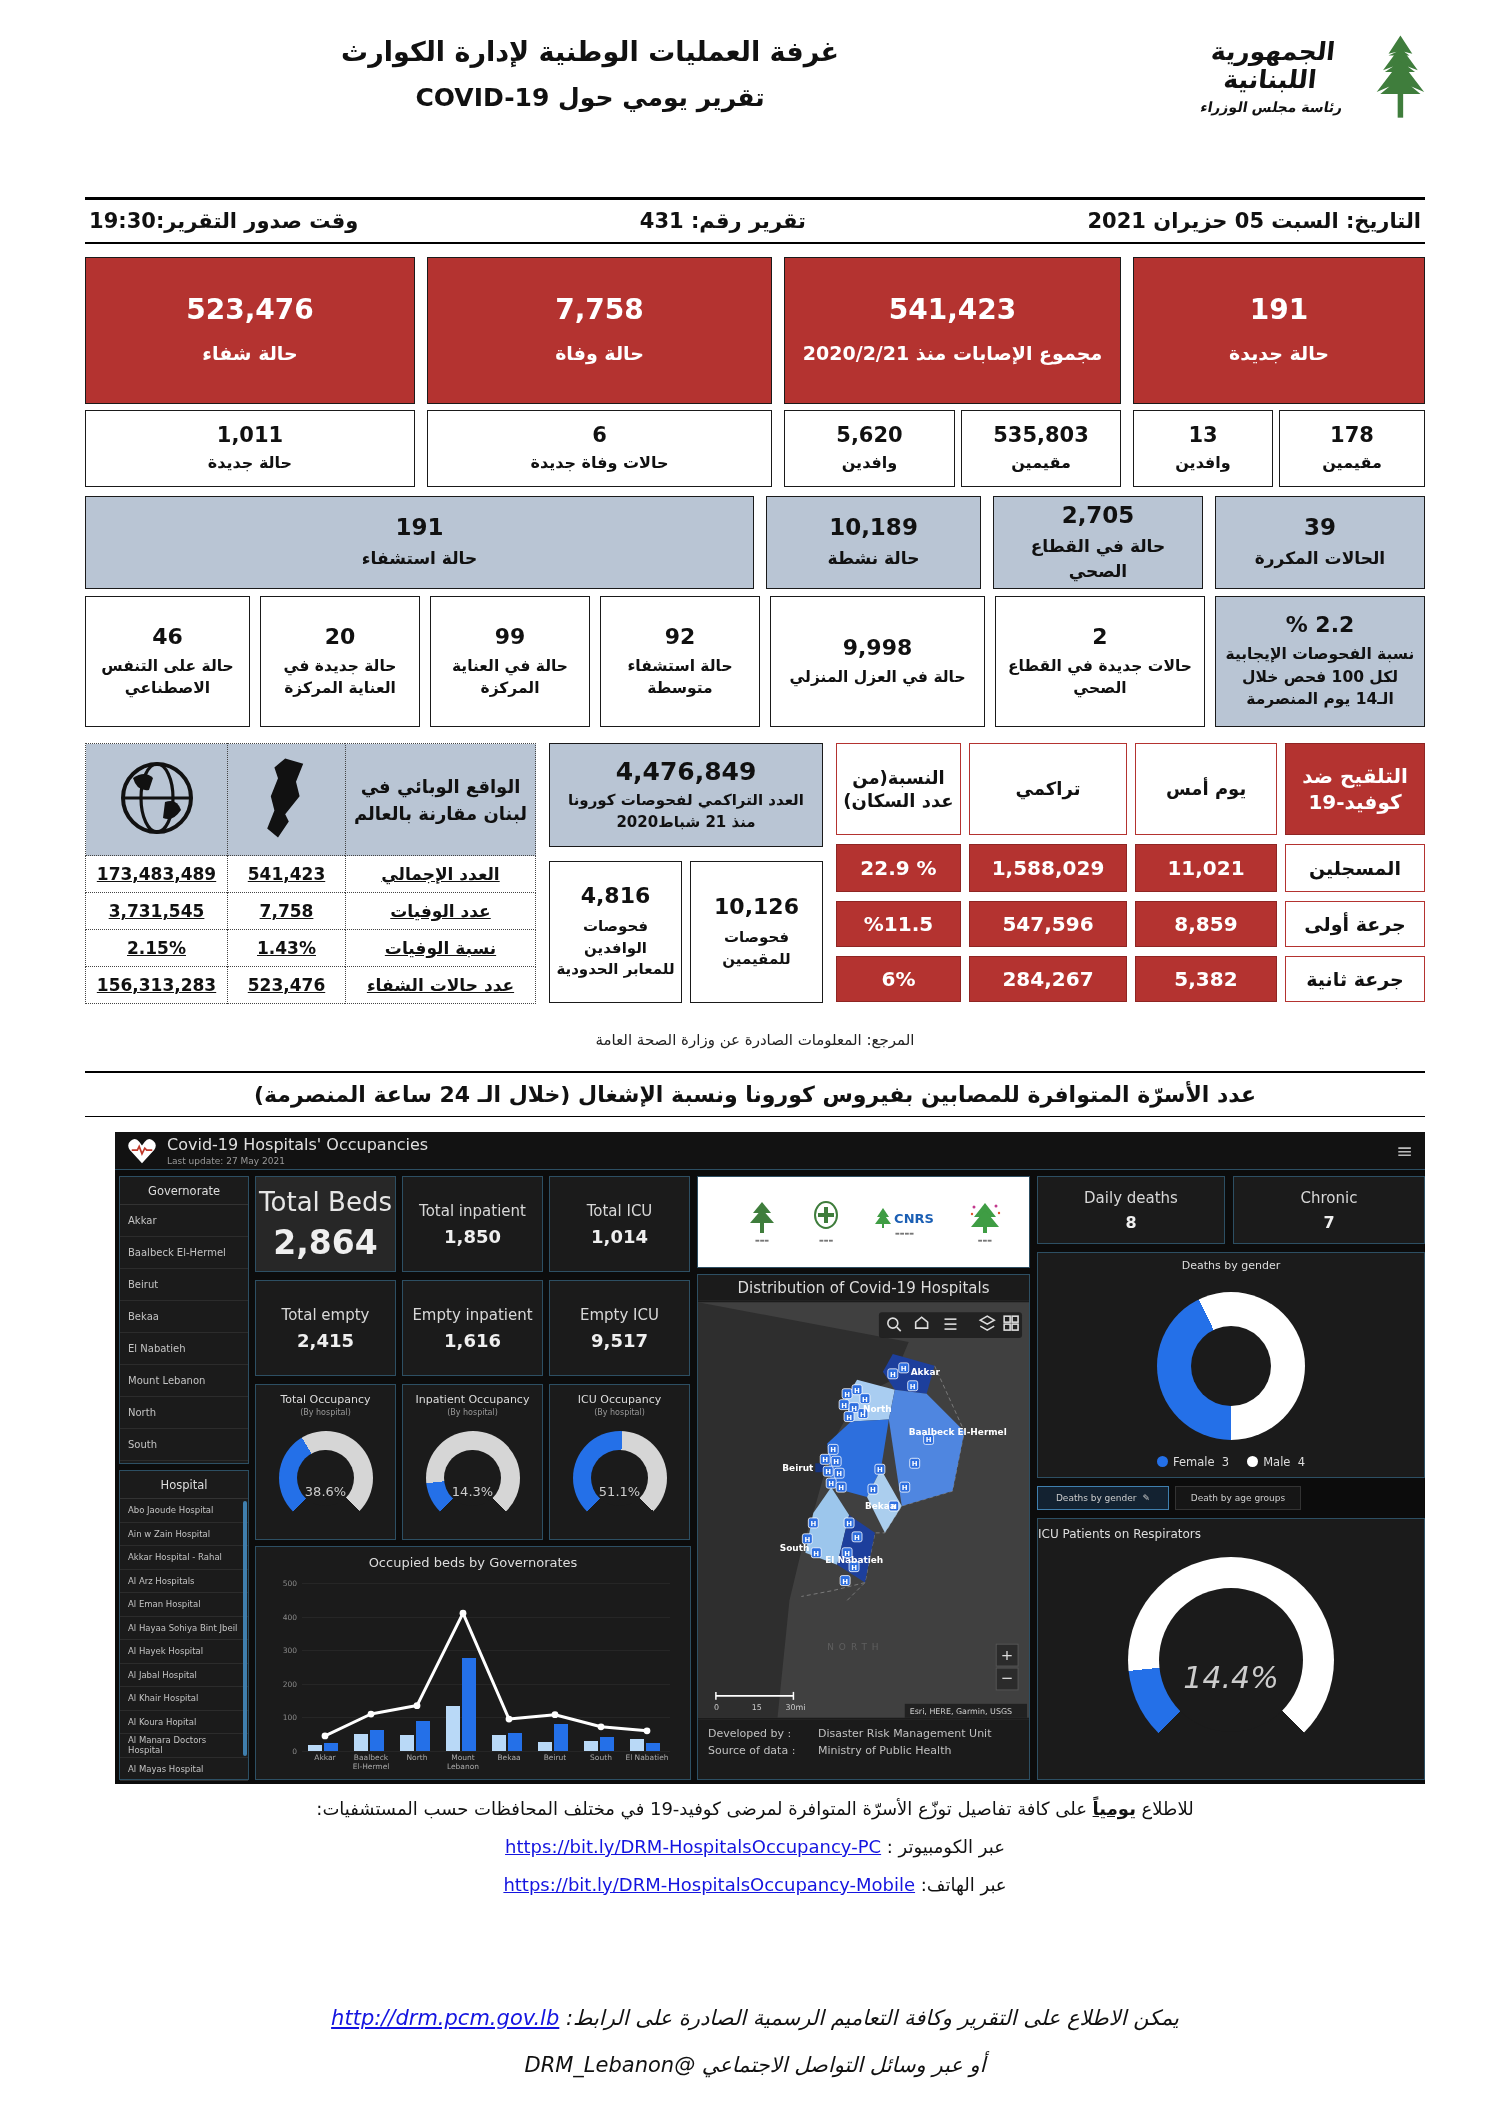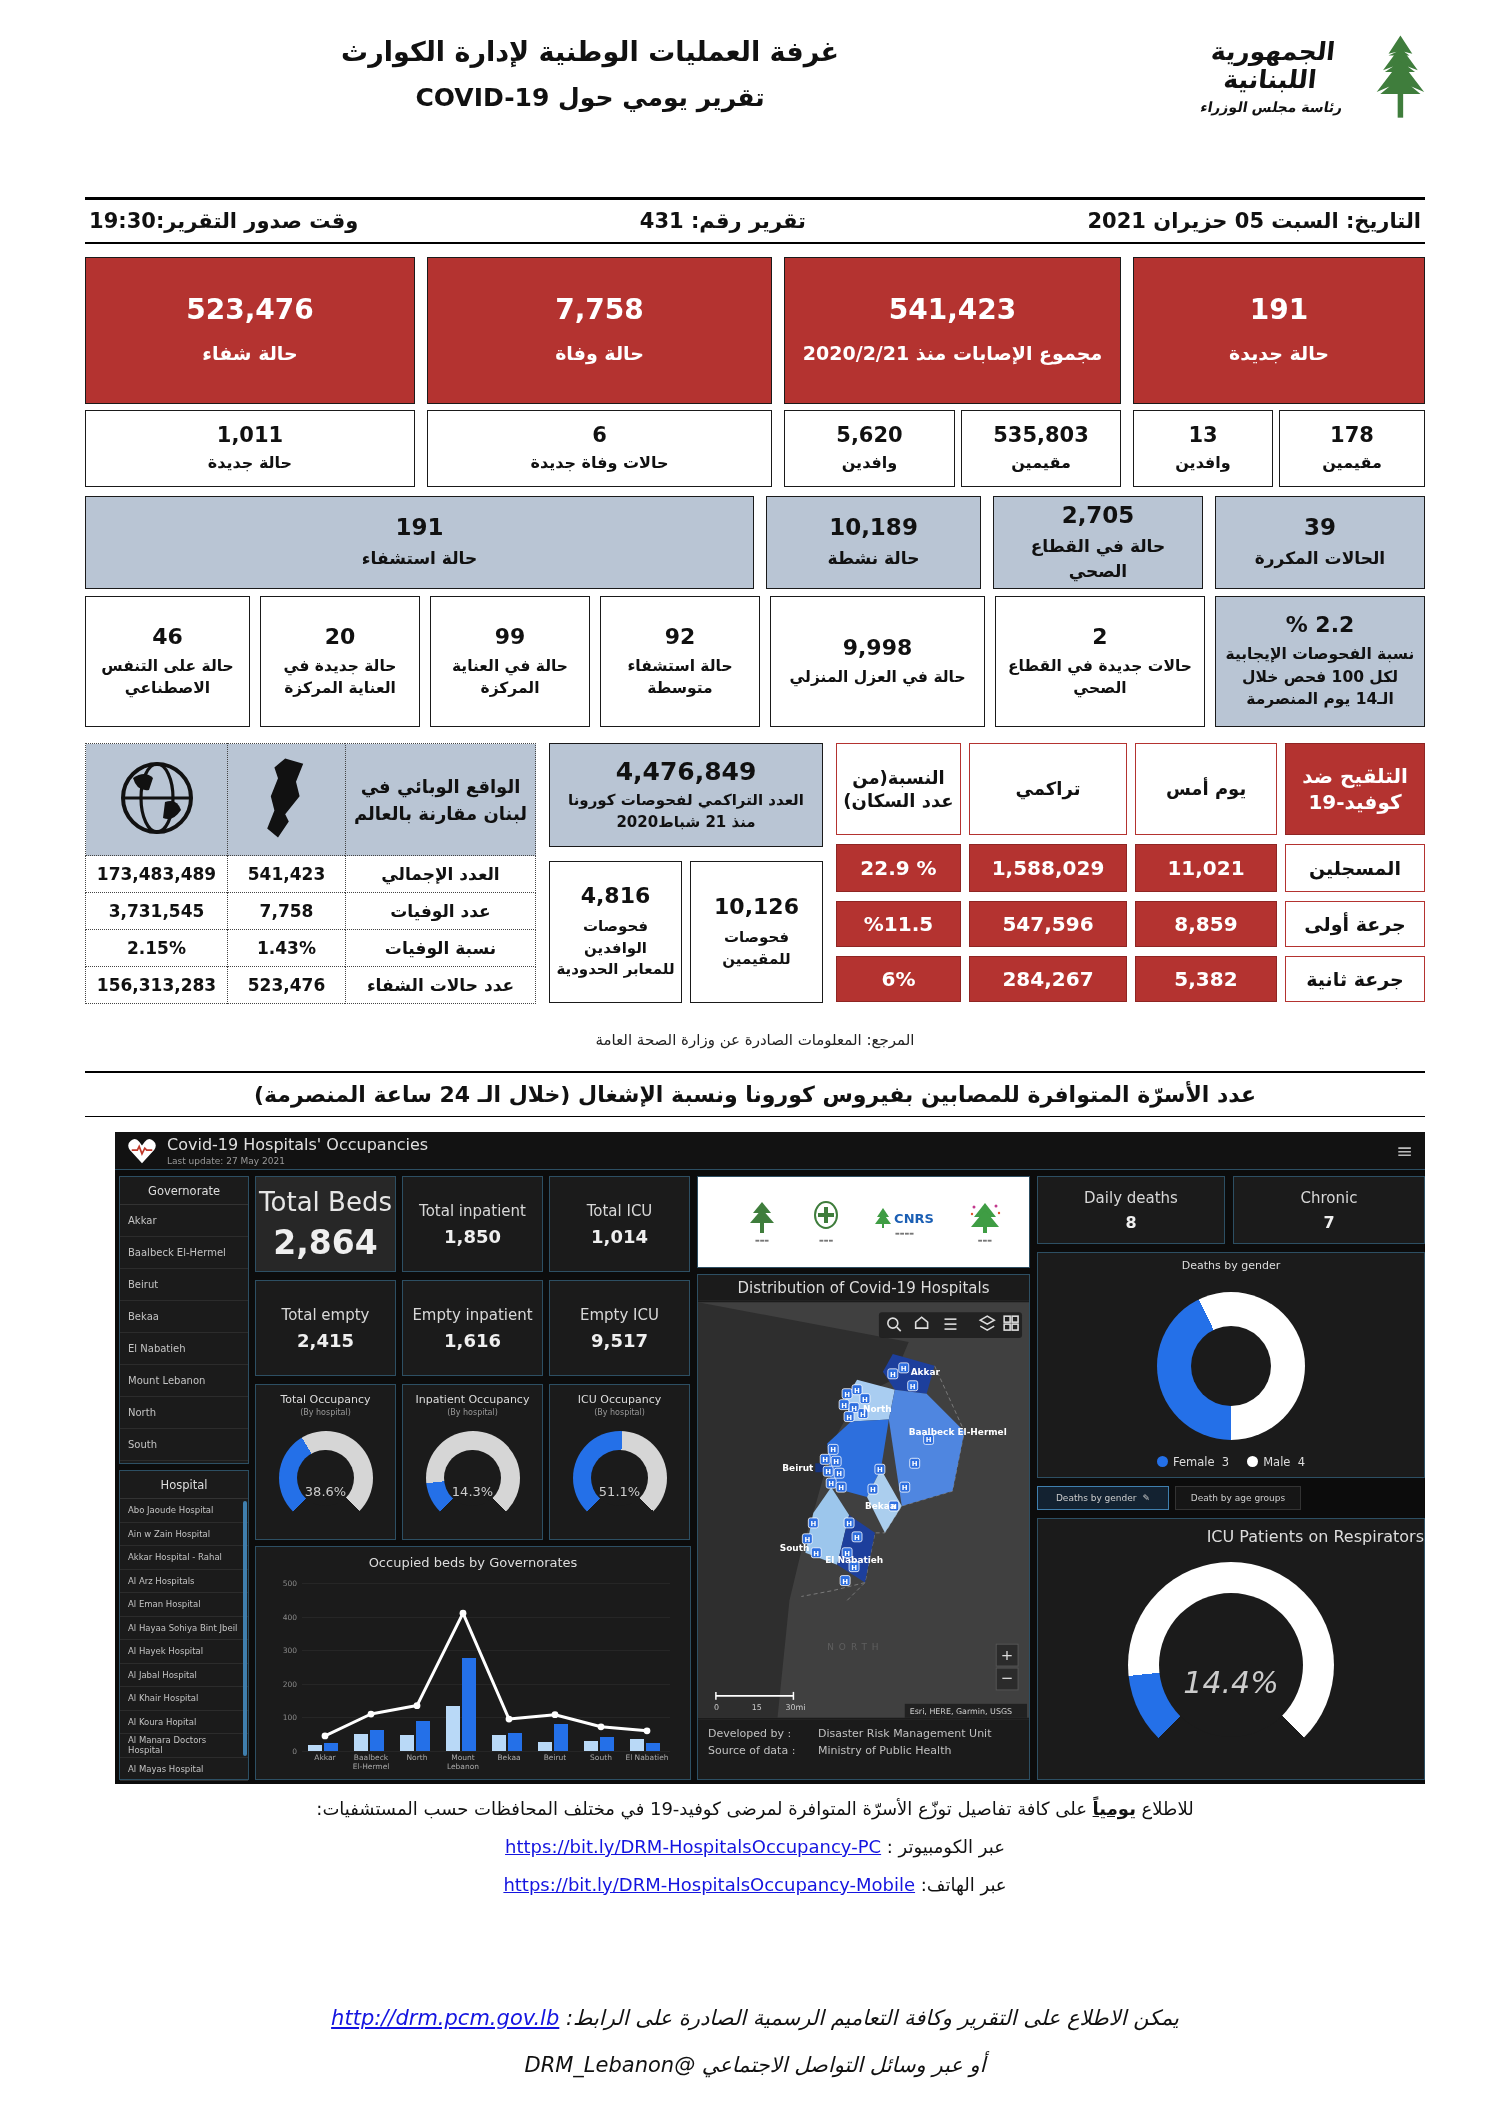--- a/index.html
+++ b/index.html
@@ -73,21 +73,21 @@
   .tests-top .val{font-size:25px;}
   .tests-top .lbl{font-size:15px;margin-top:4px;}
   .tests-sub{display:flex;direction:rtl;gap:8px;margin-top:14px;height:142px;}
   .tests-sub .box{flex:1;}
   .tests-sub .val{font-size:22px;}
   .tests-sub .lbl{font-size:15px;margin-top:8px;}
   table.world{border-collapse:collapse;direction:rtl;width:450px;table-layout:fixed;}
   table.world td{border:1.8px dotted #444;text-align:center;font-weight:bold;padding:2px;}
   .world-hd{background:var(--gray);height:112px;}
   .world-title{font-size:18px;line-height:1.5;}
-  .world-row td{height:37px;font-size:17px;}
+  .world-row td{height:37px;font-size:17px;text-decoration:underline;}
   .world .c-label{width:190px;}
   .world .c-leb{width:118px;}
   .world .c-world{width:142px;}
 
   .reference{text-align:center;font-size:15px;margin-top:28px;direction:rtl;color:#222;}
   .rule{border:none;border-top:2.2px solid #000;margin:22px 0 0 0;}
   .rule2{border:none;border-top:1.6px solid #000;margin:9px 0 0 0;}
   .section-title{text-align:center;font-size:22px;font-weight:bold;direction:rtl;margin-top:9px;}
 
   
@@ -781,21 +781,21 @@
 
     <div class="tab active" style="left:922px;top:354px;width:132px;">
       <span>Deaths by gender</span>
         <span>✎</span>
     </div>
     <div class="tab" style="left:1060px;top:354px;width:126px;">
       <span>Death by age groups</span>
     </div>
 
     <div class="panel" style="left:922px;top:386px;width:388px;height:262px;">
-      <div style="text-align:right;font-size:16px;color:#ddd;margin-top:8px;">ICU Patients on Respirators</div>
+      <div style="text-align:left;font-size:12px;color:#ddd;margin-top:8px;">ICU Patients on Respirators</div>
       <div class="gauge resp-gauge" style="background: conic-gradient(from 225deg, rgb(36, 112, 232) 0deg, rgb(36, 112, 232) 38.88deg, rgb(255, 255, 255) 38.88deg, rgb(255, 255, 255) 270deg, transparent 270deg, transparent 360deg);">
         <div class="hole"></div>
         <div class="gval">14.4%</div>
       </div>
     </div>
   </div>
 
   <div class="links">
     <div><span>للاطلاع </span><span class="b">يومياً</span><span> على كافة تفاصيل توزّع الأسرّة المتوافرة لمرضى كوفيد-19 في مختلف المحافظات حسب المستشفيات:</span></div>
     <div><span>عبر الكومبيوتر : </span><a href="#" dir="ltr">https://bit.ly/DRM-HospitalsOccupancy-PC</a></div>

